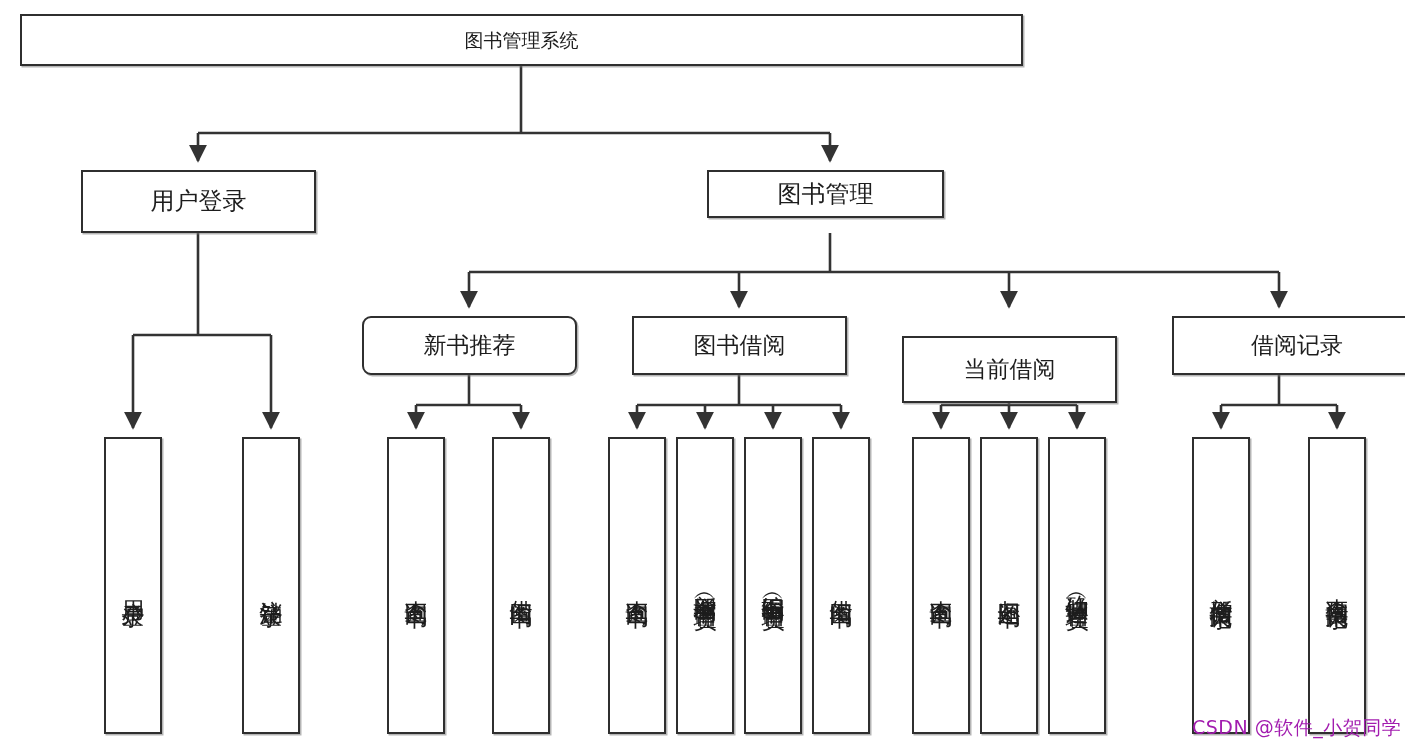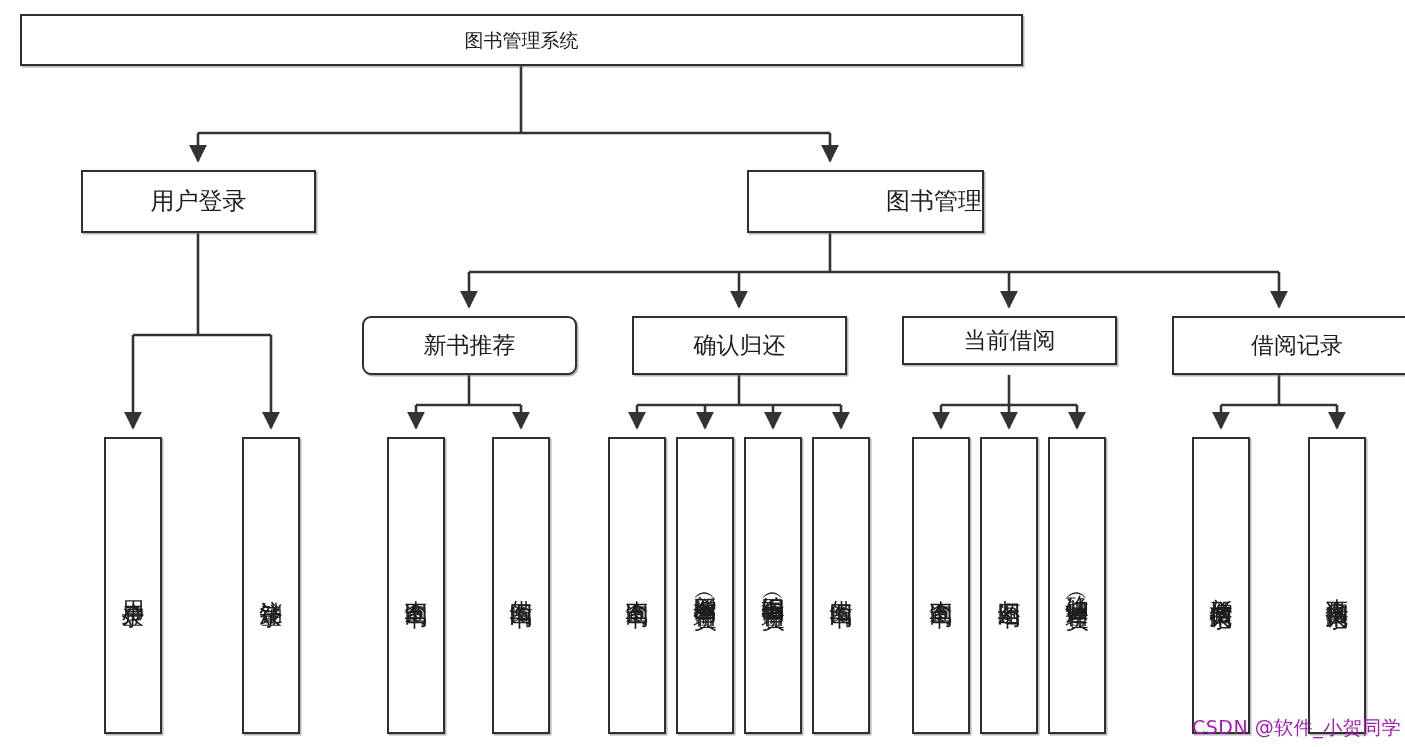--- a/index.html
+++ b/index.html
@@ -122,31 +122,31 @@
     </g>
   </svg>
 
   <div class="node root" style="left:20px; top:14px; width:1003px; height:52px;">
     <span class="lbl">图书管理系统</span>
   </div>
 
   <div class="node lvl2" style="left:81px; top:170px; width:235px; height:63px;">
     <span class="lbl">用户登录</span>
   </div>
-  <div class="node lvl2" style="left:747px; top:170px; width:237px; height:63px;justify-content:flex-end;">
+  <div class="node lvl2" style="left:707px; top:170px; width:237px; height:48px;">
     <span class="lbl">图书管理</span>
   </div>
 
   <div class="node lvl3" style="left:362px; top:316px; width:215px; height:59px;border-radius:9px;">
     <span class="lbl">新书推荐</span>
   </div>
   <div class="node lvl3" style="left:632px; top:316px; width:215px; height:59px;">
-    <span class="lbl">确认归还</span>
+    <span class="lbl">图书借阅</span>
   </div>
-  <div class="node lvl3" style="left:902px; top:316px; width:215px; height:49px;">
+  <div class="node lvl3" style="left:902px; top:336px; width:215px; height:67px;">
     <span class="lbl">当前借阅</span>
   </div>
   <div class="node lvl3" style="left:1172px; top:316px; width:250px; height:59px;">
     <span class="lbl">借阅记录</span>
   </div>
 
   <div class="node leaf" style="left:104px; top:437px; width:58px; height:297px;">
     <span class="lbl">用户登录</span>
   </div>
   <div class="node leaf" style="left:242px; top:437px; width:58px; height:297px;">

